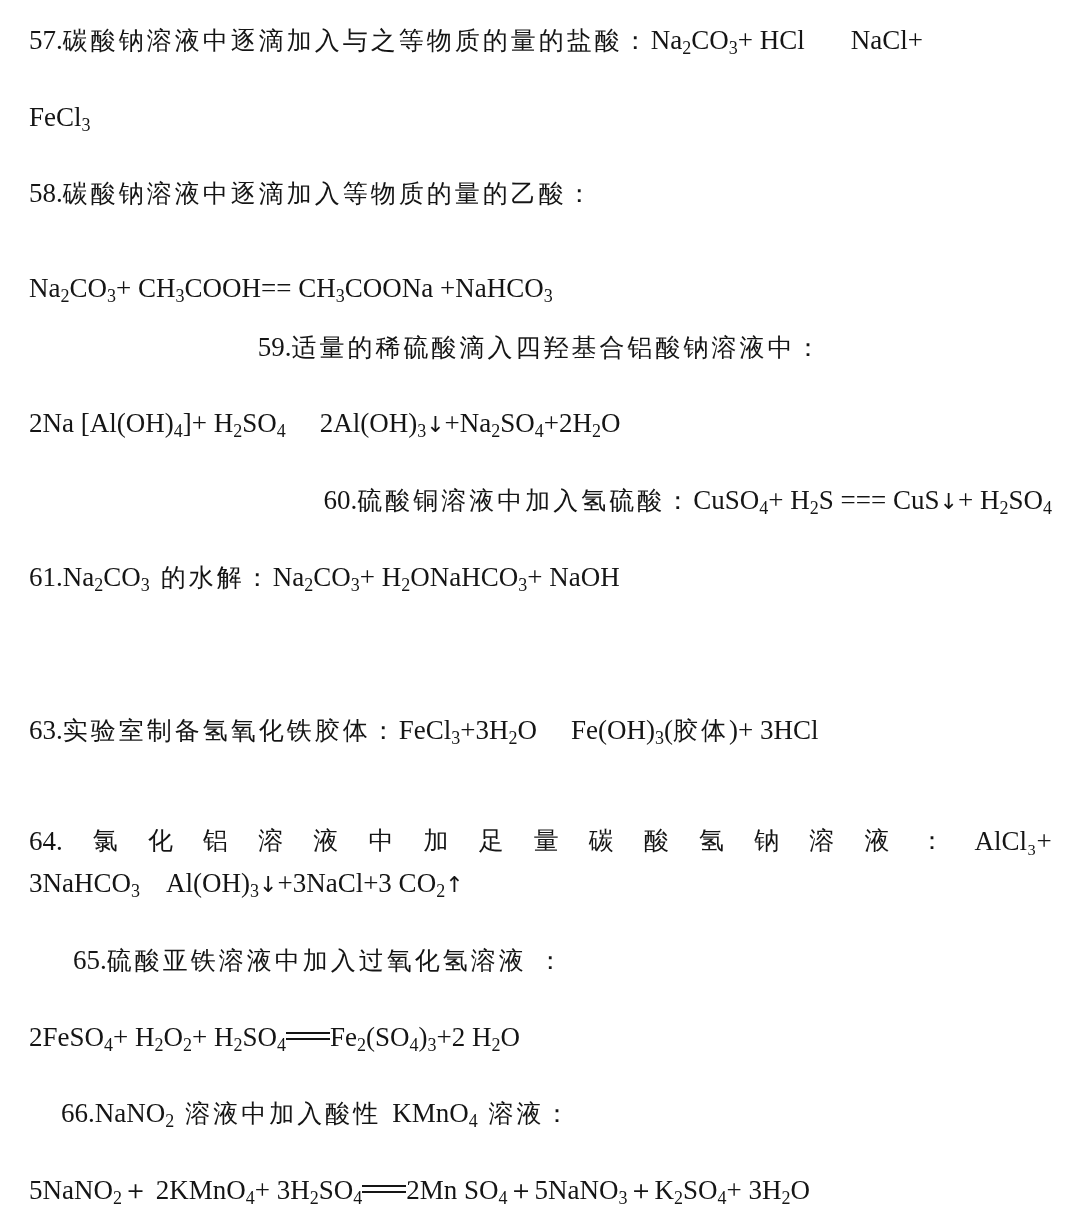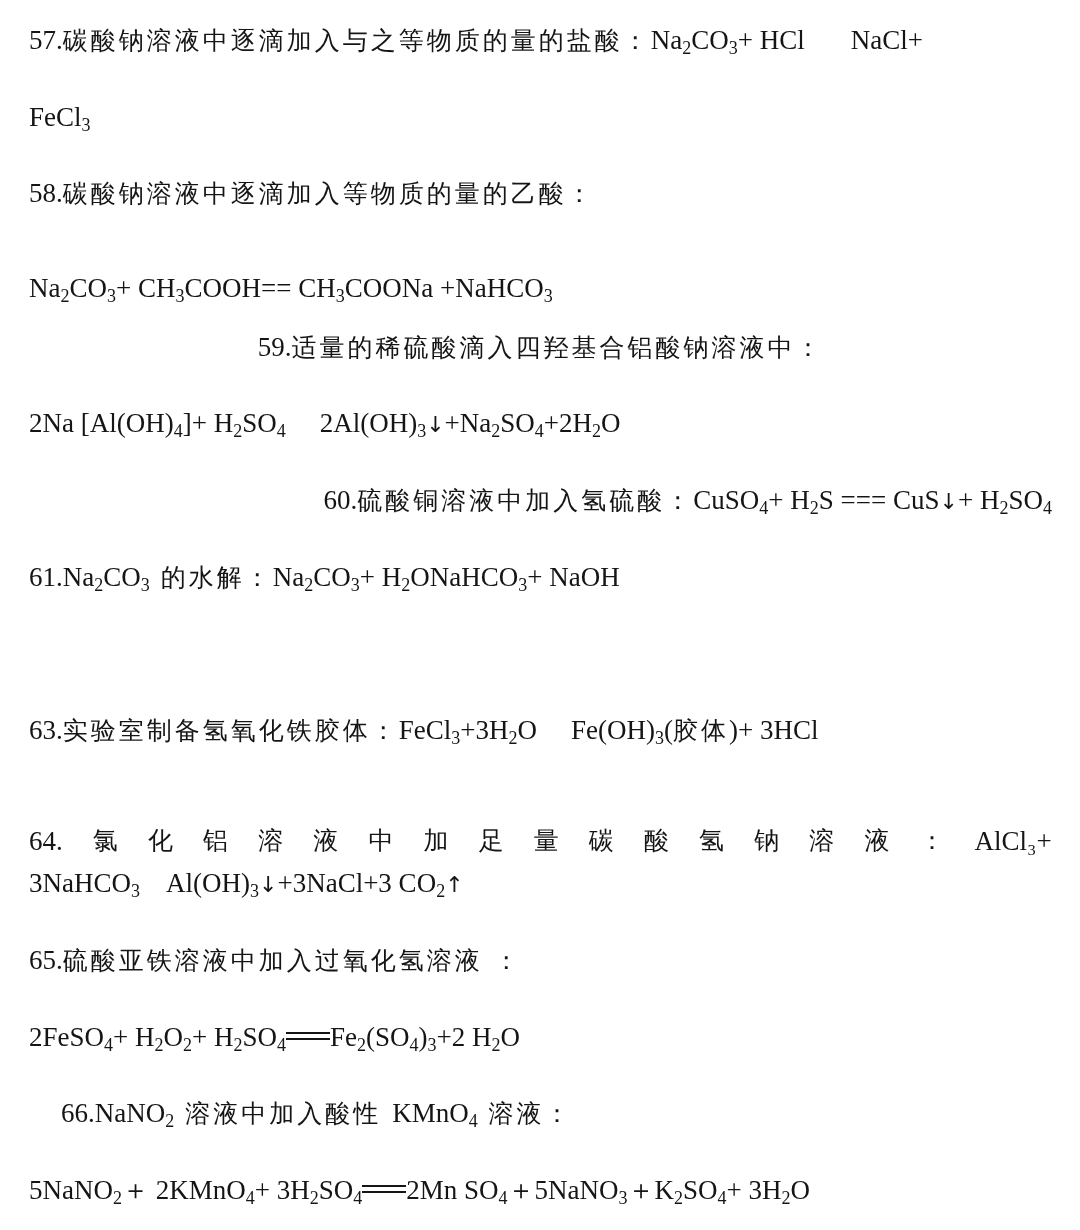--- a/index.html
+++ b/index.html
@@ -49,17 +49,17 @@
       <span class="zh">碳</span>
       <span class="zh">酸</span>
       <span class="zh">氢</span>
       <span class="zh">钠</span>
       <span class="zh">溶</span>
       <span class="zh">液</span>
       <span class="zh">：</span>
       <span class="en">AlCl₃+</span>
     </div>
     <div class="line" style="top: 863px;"><span class="en">3NaHCO</span><span class="sub">3</span><span class="gap" style="width: 26px;"></span><span class="en">Al(OH)</span><span class="sub">3</span><span class="arrow">↓</span><span class="en">+3NaCl+3 CO</span><span class="sub">2</span><span class="arrow">↑</span></div>
-    <div class="line" style="top: 940px;"><span class="en">65.</span><span class="zh">硫酸亚铁溶液中加入过氧化氢溶液 ：</span></div>
+    <div class="line" style="top: 940px; margin-left: 44px;"><span class="en">65.</span><span class="zh">硫酸亚铁溶液中加入过氧化氢溶液 ：</span></div>
     <div class="line" style="top: 1017px;"><span class="en">2FeSO</span><span class="sub">4</span><span class="en">+ H</span><span class="sub">2</span><span class="en">O</span><span class="sub">2</span><span class="en">+ H</span><span class="sub">2</span><span class="en">SO</span><span class="sub">4</span><span class="eqbar"></span><span class="en">Fe</span><span class="sub">2</span><span class="en">(SO</span><span class="sub">4</span><span class="en">)</span><span class="sub">3</span><span class="en">+2 H</span><span class="sub">2</span><span class="en">O</span></div>
     <div class="line" style="top: 1093px; margin-left: 32px;"><span class="en">66.NaNO</span><span class="sub">2</span><span class="zh"> 溶液中加入酸性 </span><span class="en">KMnO</span><span class="sub">4</span><span class="zh"> 溶液：</span></div>
     <div class="line" style="top: 1170px;"><span class="en">5NaNO</span><span class="sub">2</span><span class="en">＋ 2KMnO</span><span class="sub">4</span><span class="en">+ 3H</span><span class="sub">2</span><span class="en">SO</span><span class="sub">4</span><span class="eqbar"></span><span class="en">2Mn SO</span><span class="sub">4</span><span class="en">＋5NaNO</span><span class="sub">3</span><span class="en">＋K</span><span class="sub">2</span><span class="en">SO</span><span class="sub">4</span><span class="en">+ 3H</span><span class="sub">2</span><span class="en">O</span></div>
   </div>
 
 </body></html>

